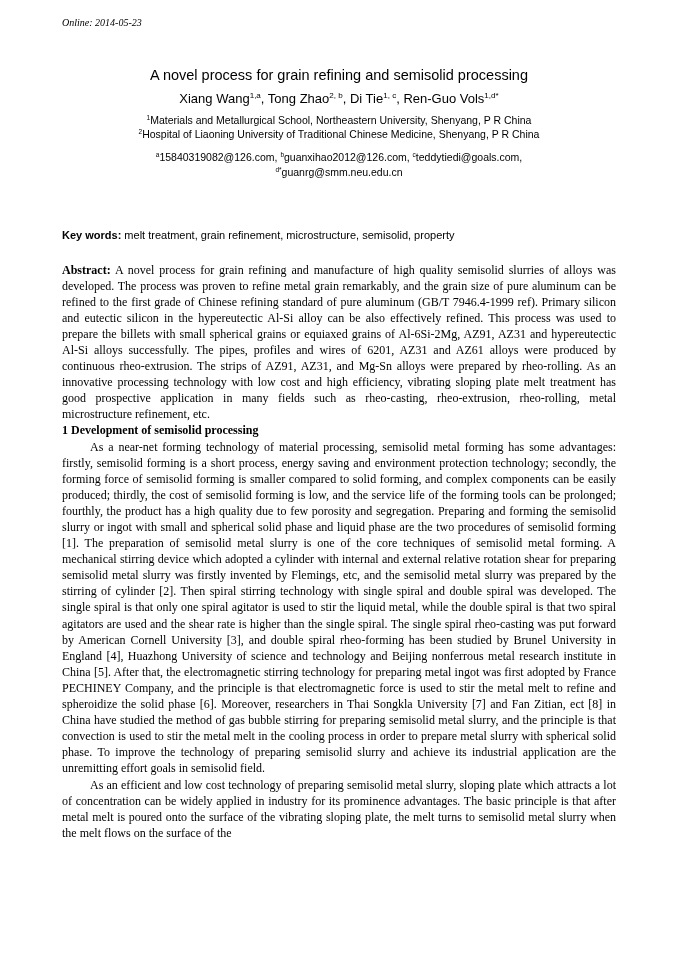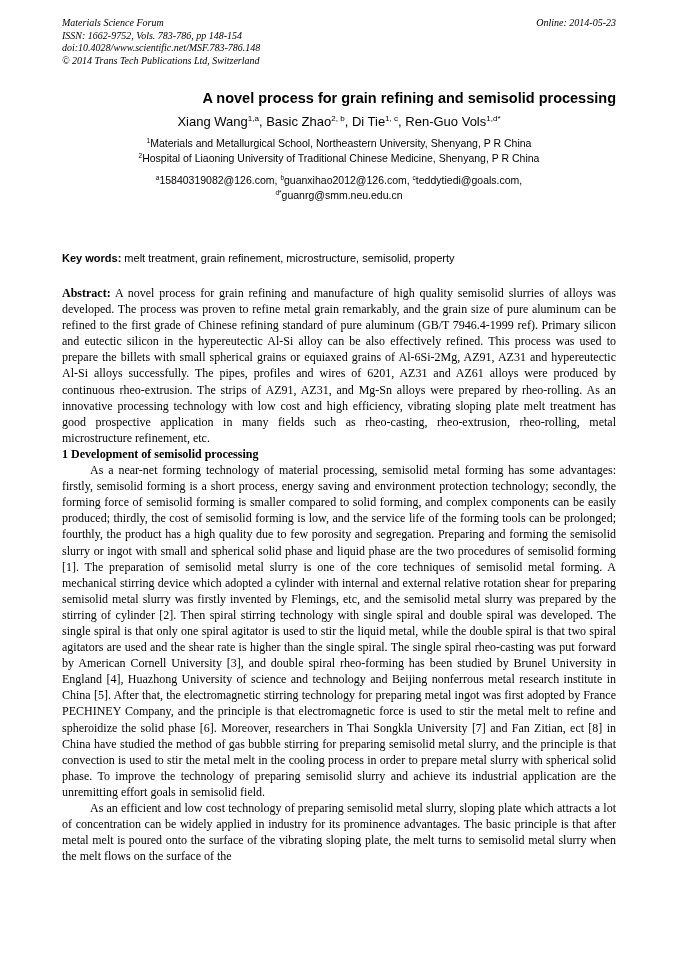--- a/index.html
+++ b/index.html
@@ -21,24 +21,24 @@
     display: flex;
     justify-content: space-between;
     align-items: flex-start;
     font-style: italic;
     font-size: 10px;
     line-height: 12.5px;
   }
   .hdr-left { text-align: left; }
   .hdr-right { text-align: left; white-space: nowrap; }
   .title {
-    margin-top: 22px;
-    text-align: right;
+    margin-top: 36px;
+    text-align: center;
     font-family: "Liberation Sans", sans-serif;
-    font-weight: bold;
+    font-weight: normal;
     font-size: 14.5px;
     line-height: 18px;
   }
   .authors {
     margin-top: 6px;
     text-align: center;
     font-family: "Liberation Sans", sans-serif;
     font-size: 13px;
     line-height: 17px;
   }
@@ -73,33 +73,27 @@
   .abstract .ab-label { font-weight: bold; }
   .sec-heading { font-weight: bold; text-align: left; }
   .para { text-indent: 28px; }
 </style>
 </head>
 <body>
 
 <div class="page">
 
   <div class="hdr">
-    <div class="hdr-left">
-      <div>Materials Science Forum</div>
-      <div>ISSN: 1662-9752, Vols. 783-786, pp 148-154</div>
-      <div>doi:10.4028/www.scientific.net/MSF.783-786.148</div>
-      <div>© 2014 Trans Tech Publications Ltd, Switzerland</div>
-    </div>
     <div class="hdr-right">Online: 2014-05-23</div>
   </div>
 
   <h1 class="title">A novel process for grain refining and semisolid processing</h1>
 
   <div class="authors">
-    <span><span>Xiang Wang</span><sup>1,a</sup><span>, </span></span><span><span>Basic Zhao</span><sup>2, b</sup><span>, </span></span><span><span>Di Tie</span><sup>1, c</sup><span>, </span></span><span><span>Ren-Guo Vols</span><sup>1,d*</sup><span></span></span>
+    <span><span>Xiang Wang</span><sup>1,a</sup><span>, </span></span><span><span>Tong Zhao</span><sup>2, b</sup><span>, </span></span><span><span>Di Tie</span><sup>1, c</sup><span>, </span></span><span><span>Ren-Guo Vols</span><sup>1,d*</sup><span></span></span>
   </div>
 
   <div class="affils">
     <div><sup>1</sup><span>Materials and Metallurgical School, Northeastern University, Shenyang, P R China</span></div>
     <div><sup>2</sup><span>Hospital of Liaoning University of Traditional Chinese Medicine, Shenyang, P R China</span></div>
   </div>
 
   <div class="emails">
     <div><span><sup>a</sup><span>15840319082@126.com</span><span>, </span></span><span><sup>b</sup><span>guanxihao2012@126.com</span><span>, </span></span><span><sup>c</sup><span>teddytiedi@goals.com</span><span>,</span></span></div>
     <div><span><sup>d*</sup><span>guanrg@smm.neu.edu.cn</span><span></span></span></div>

